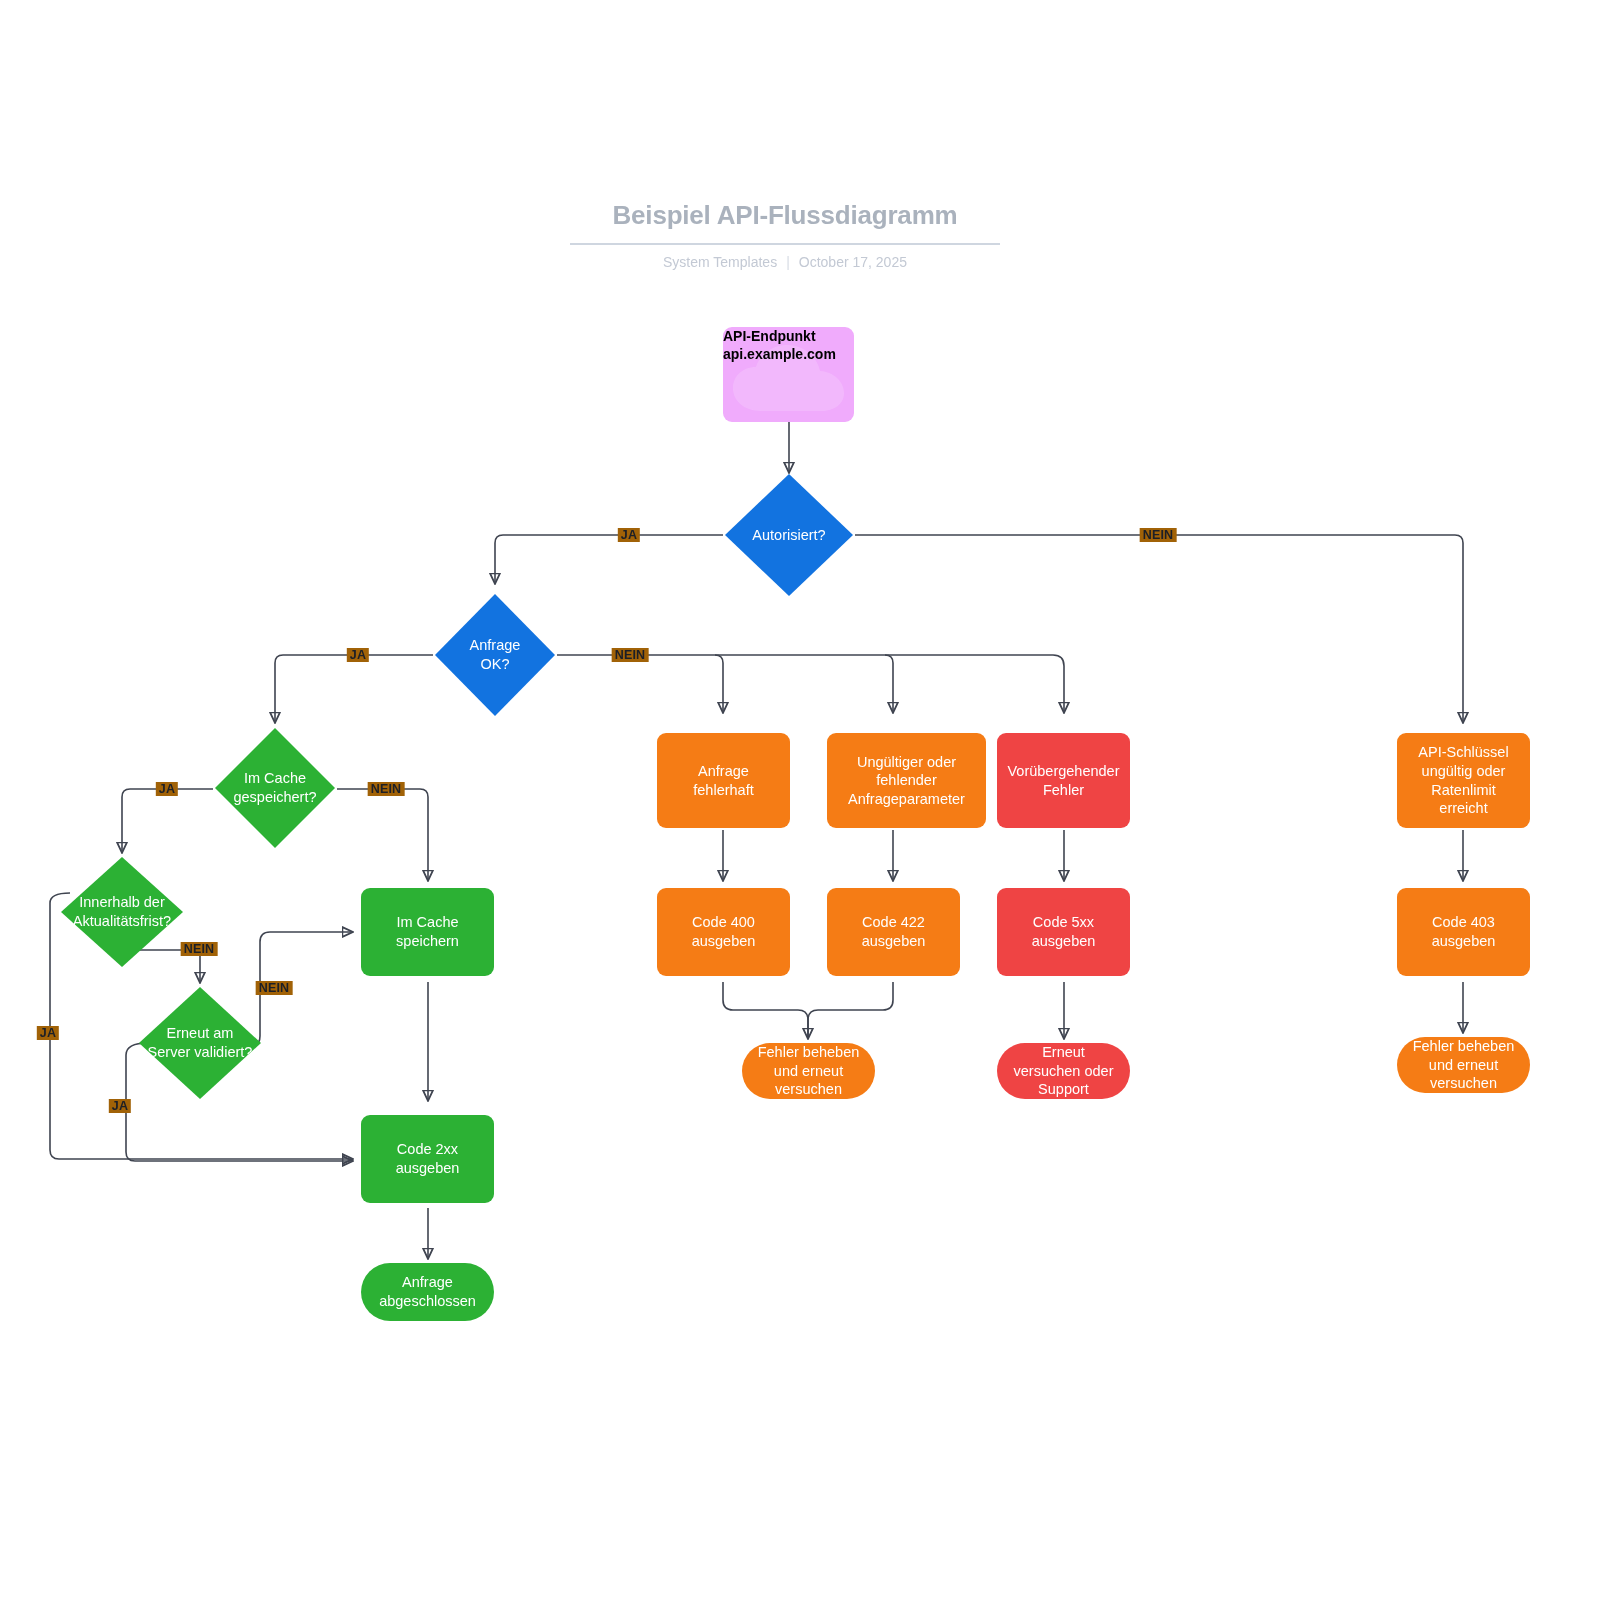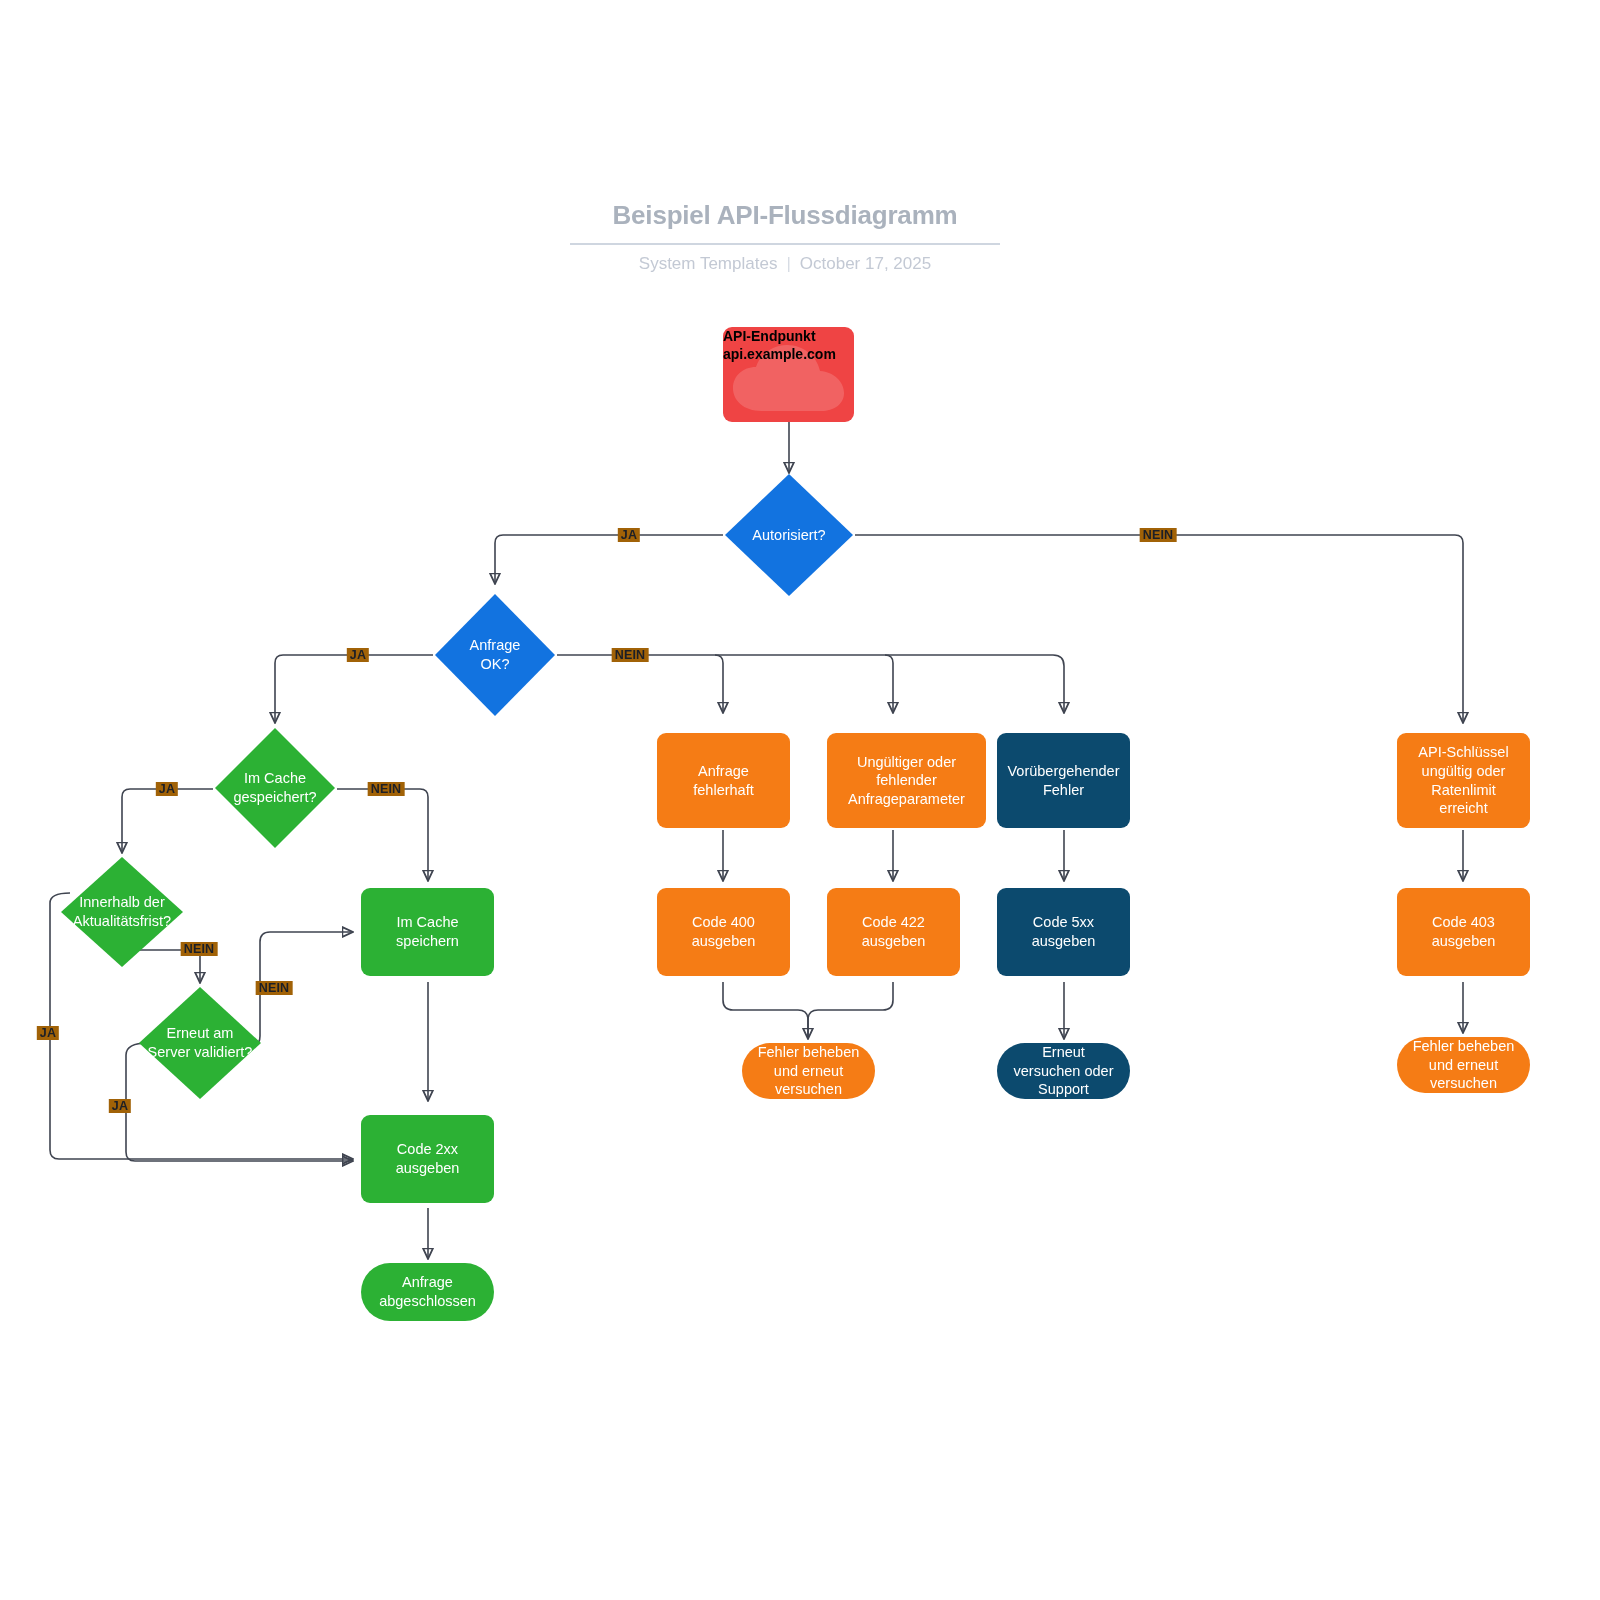--- a/index.html
+++ b/index.html
@@ -20,21 +20,21 @@
     text-align: center;
   }
   .header-title {
     font-size: 26px; font-weight: bold; color: #aab2bd;
     letter-spacing: -0.2px;
     padding-bottom: 12px;
     border-bottom: 2px solid #cfd6e0;
   }
   .header-sub {
     margin-top: 9px;
-    font-size: 17px; color: #c3c9d4;
+    font-size: 14px; color: #c3c9d4;
     display: flex; justify-content: center; align-items: center; gap: 9px;
   }
   .header-sub .divider { color: #d7dce4; }
 
   
   svg.edges {
     position: absolute; left: 0; top: 0;
     width: 1600px; height: 1600px;
     pointer-events: none;
   }
@@ -75,24 +75,24 @@
 
   .diamond { position: absolute; }
   .diamond .dshape { position: absolute; inset: 0; }
   .diamond .label {
     position: absolute; left: 50%; top: 50%;
     transform: translate(-50%, -50%);
     z-index: 2; white-space: pre-line;
     width: 160px; text-align: center;
   }
 
-  .blue  { background: #ef4444; }
+  .blue  { background: #f0abfc; }
   .green { background: #2cb134; }
   .orange{ background: #f57c15; }
-  .red   { background: #0c4a6e; }
+  .red   { background: #ef4444; }
 </style>
 </head>
 <body>
 
 <div id="canvas">
 
   <div class="header">
     <div class="header-title">Beispiel API-Flussdiagramm</div>
     <div class="header-sub">
       <span>System Templates</span>

